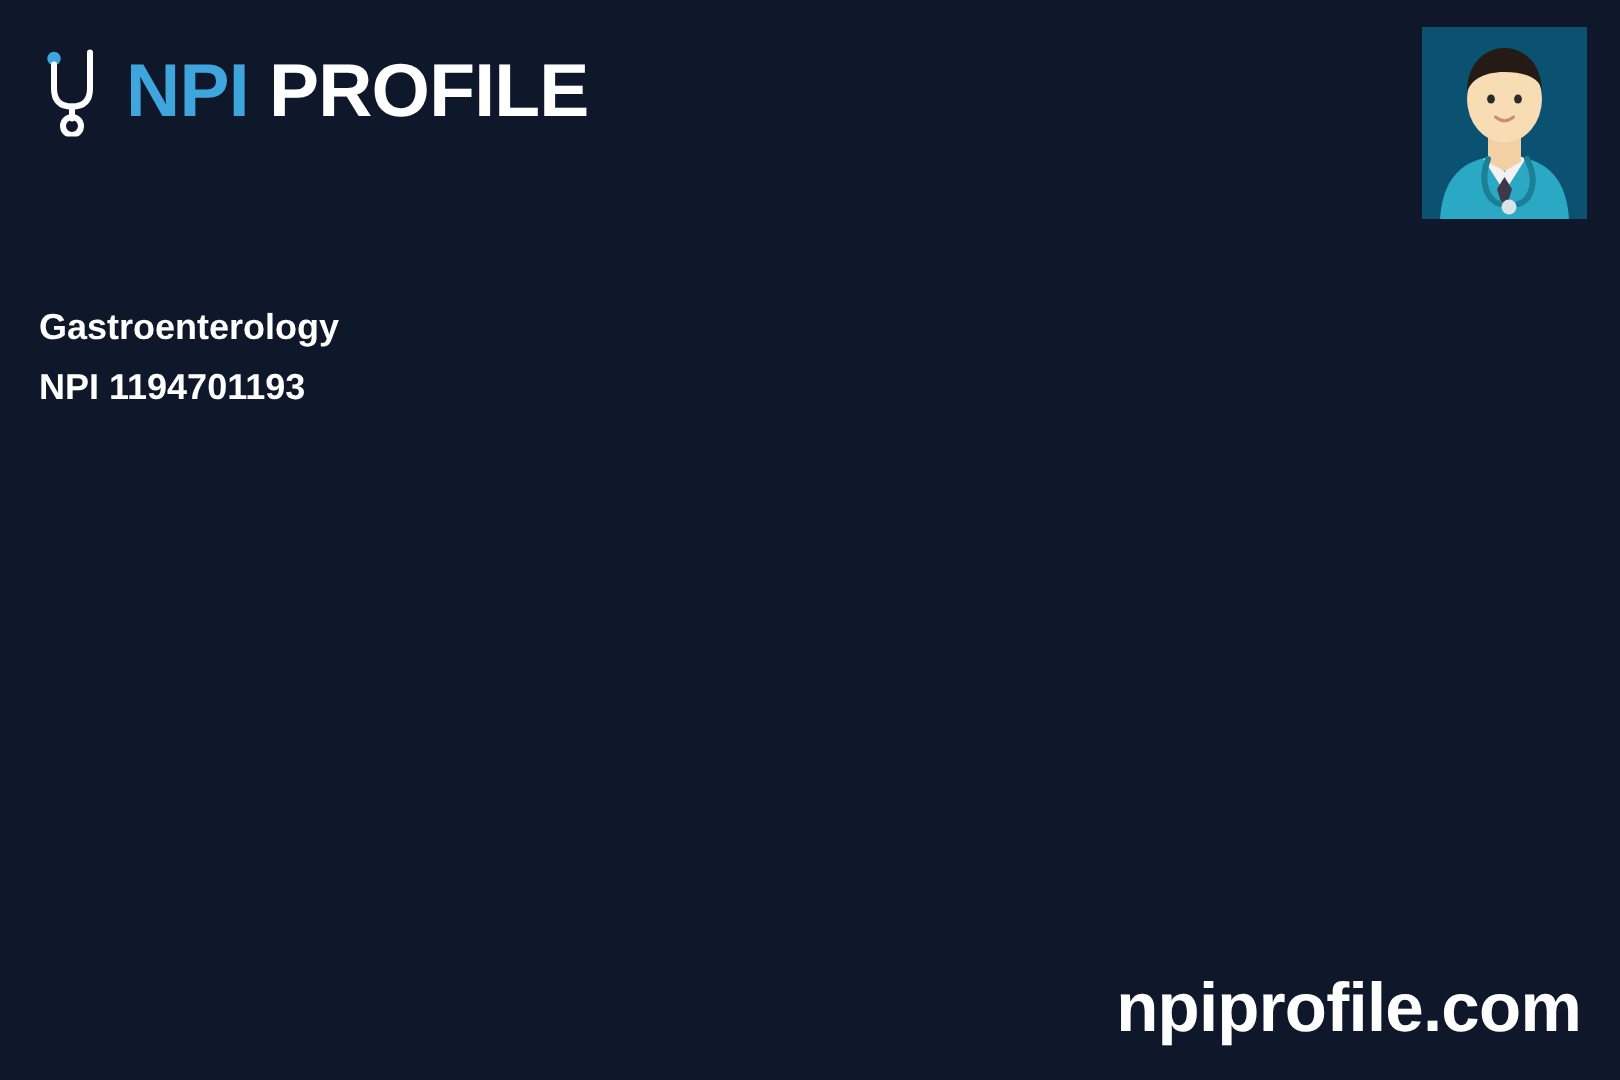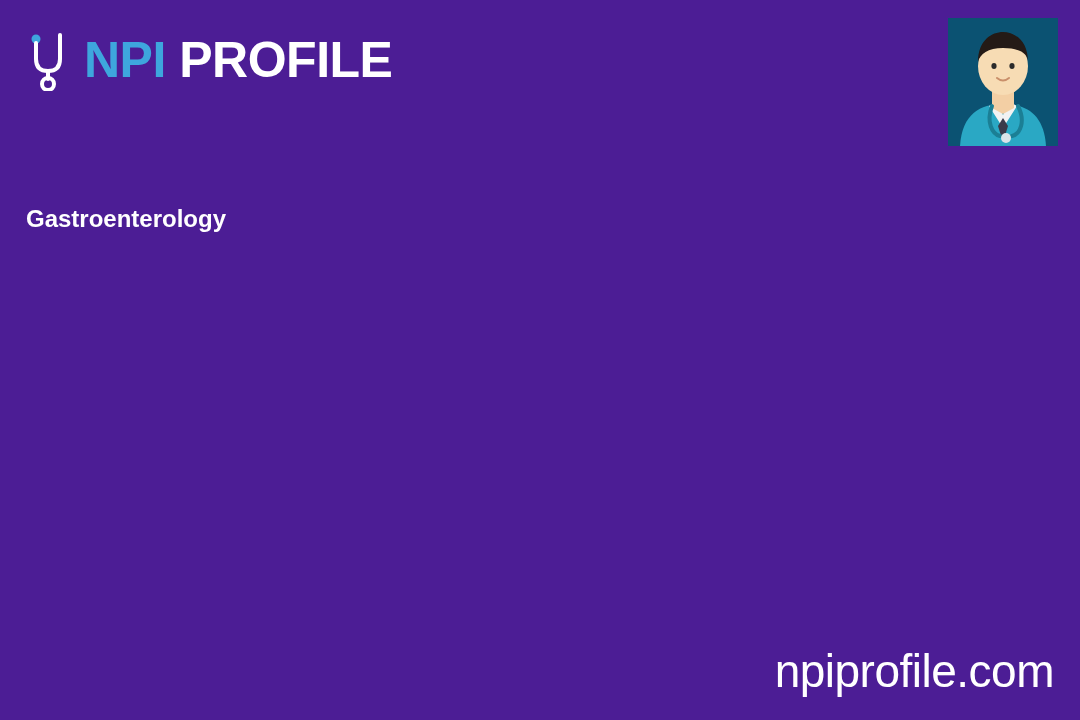--- a/index.html
+++ b/index.html
@@ -10,21 +10,21 @@
     width: 1080px;
     height: 720px;
     background: #0b5272;
     font-family: "Liberation Sans", sans-serif;
     overflow: hidden;
   }
   .card {
     position: relative;
     width: 1080px;
     height: 720px;
-    background: #4c1d95;
+    background: #0f172a;
   }
 
   
   .brand {
     position: absolute;
     top: 28px;
     left: 24px;
     display: flex;
     align-items: center;
     height: 64px;
@@ -105,21 +105,21 @@
     font-size: 15px;
     letter-spacing: 0.1px;
   }
 
   
   .footer-domain {
     position: absolute;
     right: 26px;
     bottom: 22px;
     font-size: 46px;
-    font-weight: normal;
+    font-weight: bold;
     color: #ffffff;
     letter-spacing: -0.5px;
   }
 </style>
 </head>
 <body>
 
 <div class="card">
 
   <div class="brand">
@@ -156,18 +156,19 @@
 
       <path d="M49 60 Q55 65 61 60" stroke="#c98f6a" stroke-width="2" fill="none" stroke-linecap="round"></path>
 
       <path d="M44 88 C38 104 44 116 52 118" stroke="#1b7f95" stroke-width="4" fill="none" stroke-linecap="round"></path>
       <path d="M70 88 C78 104 72 116 64 118" stroke="#1b7f95" stroke-width="4" fill="none" stroke-linecap="round"></path>
       <circle cx="58" cy="120" r="5" fill="#d9e3e8"></circle>
     </svg>
   </div>
 
   <div class="specialty">Gastroenterology</div>
+  <div class="npi-number">NPI 1194701193</div>
 
 
 
   <div class="footer-domain">npiprofile.com</div>
 
 </div>
 
 </body></html>

